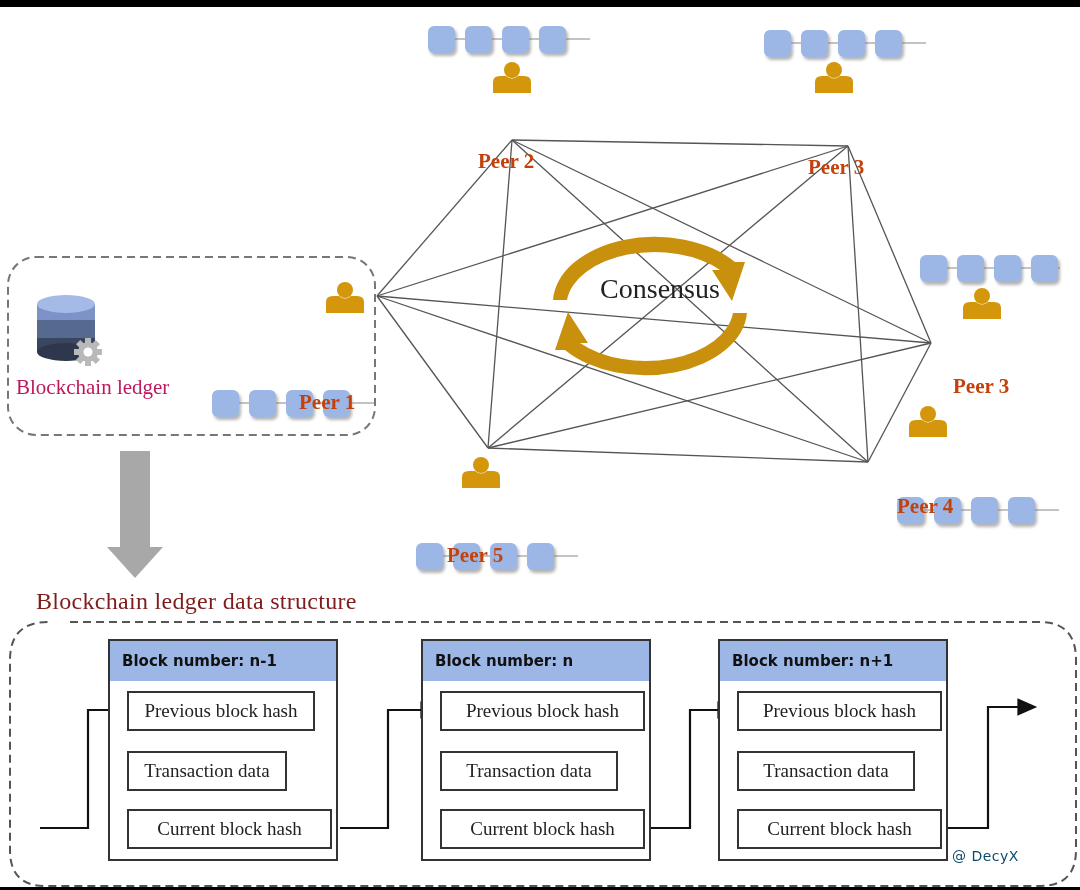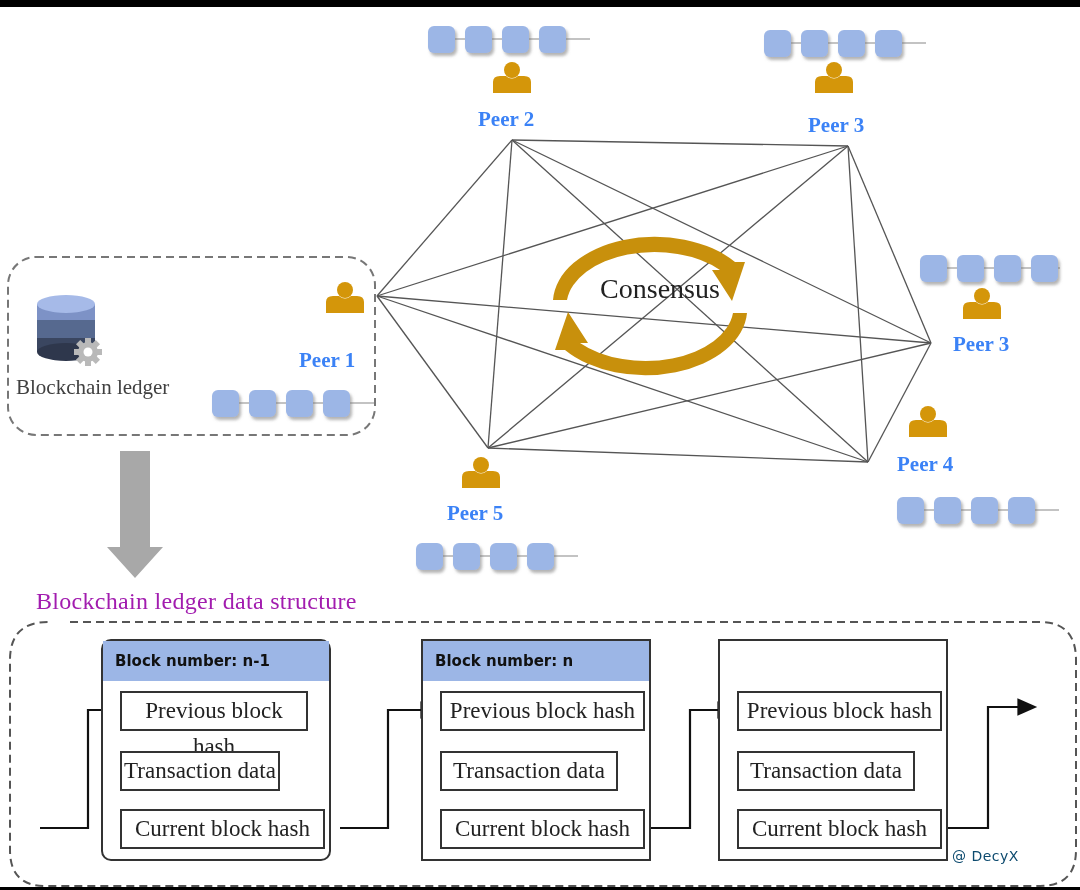--- a/index.html
+++ b/index.html
@@ -1,28 +1,28 @@
 <!DOCTYPE html>
 <html><head>
 <meta charset="utf-8">
 <style>
   html, body { margin:0; padding:0; }
   body { width:1080px; height:890px; background:#ffffff; position:relative; overflow:hidden;
          font-family:"Liberation Serif", serif; }
   .topbar { position:absolute; left:0; top:0; width:1080px; height:7px; background:#000; }
   .bottombar { position:absolute; left:0; top:887px; width:1080px; height:3px; background:#000; }
   svg.main { position:absolute; left:0; top:0; }
-  .peer-label { position:absolute; font-family:"Liberation Serif", serif; font-weight:bold; font-size:21px; color:#3b82f6; white-space:nowrap; }
-  .ledger-label { position:absolute; left:16px; top:375px; font-size:21px; color:#404040; }
-  .struct-title { position:absolute; left:36px; top:588px; font-size:24px; color:#a21caf; letter-spacing:0.3px; }
+  .peer-label { position:absolute; font-family:"Liberation Serif", serif; font-weight:bold; font-size:21px; color:#c2410c; white-space:nowrap;margin-top:42px; }
+  .ledger-label { position:absolute; left:16px; top:375px; font-size:21px; color:#be185d; }
+  .struct-title { position:absolute; left:36px; top:588px; font-size:24px; color:#7f1d1d; letter-spacing:0.3px; }
   .consensus-text { position:absolute; left:590px; top:272px; width:140px; text-align:center; font-size:28px; line-height:34px; color:#222; }
   .block { position:absolute; width:230px; height:222px; border:2px solid #333; background:#fff; box-sizing:border-box; }
   .block-header { height:40px; background:#9cb6e6; font-family:"DejaVu Sans", sans-serif; font-weight:bold; font-size:15px; color:#111;
                   line-height:40px; padding-left:12px; }
-  .field { position:absolute; border:2px solid #333; background:#fff; box-sizing:border-box; font-size:23px; color:#222; text-align:center; }
+  .field { position:absolute; border:2px solid #333; background:#fff; box-sizing:border-box; font-size:19px; color:#222; text-align:center; }
   .watermark { position:absolute; left:952px; top:848px; font-family:"DejaVu Sans", sans-serif; font-size:14px; color:#0c4a6e; letter-spacing:0.5px; }
 </style>
 </head>
 <body>
 
 <div class="topbar"></div>
 
 <svg class="main" width="1080" height="890" viewBox="0 0 1080 890">
   <defs>
     <filter id="shadow" x="-20%" y="-20%" width="150%" height="160%">
@@ -152,32 +152,33 @@
 <div class="peer-label" style="left:897px;top:452px;">Peer 4</div>
 <div class="peer-label" style="left:447px;top:501px;">Peer 5</div>
 
 <div class="consensus-text">
   <div>Consensus</div>
 </div>
 
 <div class="ledger-label">Blockchain ledger</div>
 <div class="struct-title">Blockchain ledger data structure</div>
 
-<div class="block" style="left:101px;top:639px;border-radius:10px;">
+<div class="block" style="left:108px;top:639px;">
   <div class="block-header">Block number: n-1</div>
   <div class="field" style="left:17px;top:50px;width:188px;height:40px;line-height:36px;">Previous block hash</div>
   <div class="field" style="left:17px;top:110px;width:160px;height:40px;line-height:36px;">Transaction data</div>
   <div class="field" style="left:17px;top:168px;width:205px;height:40px;line-height:36px;">Current block hash</div>
 </div>
 <div class="block" style="left:421px;top:639px;">
   <div class="block-header">Block number: n</div>
   <div class="field" style="left:17px;top:50px;width:205px;height:40px;line-height:36px;">Previous block hash</div>
   <div class="field" style="left:17px;top:110px;width:178px;height:40px;line-height:36px;">Transaction data</div>
   <div class="field" style="left:17px;top:168px;width:205px;height:40px;line-height:36px;">Current block hash</div>
 </div>
 <div class="block" style="left:718px;top:639px;">
+  <div class="block-header">Block number: n+1</div>
   <div class="field" style="left:17px;top:50px;width:205px;height:40px;line-height:36px;">Previous block hash</div>
   <div class="field" style="left:17px;top:110px;width:178px;height:40px;line-height:36px;">Transaction data</div>
   <div class="field" style="left:17px;top:168px;width:205px;height:40px;line-height:36px;">Current block hash</div>
 </div>
 
 <div class="watermark">@ DecyX</div>
 <div class="bottombar"></div>
 
 </body></html>

